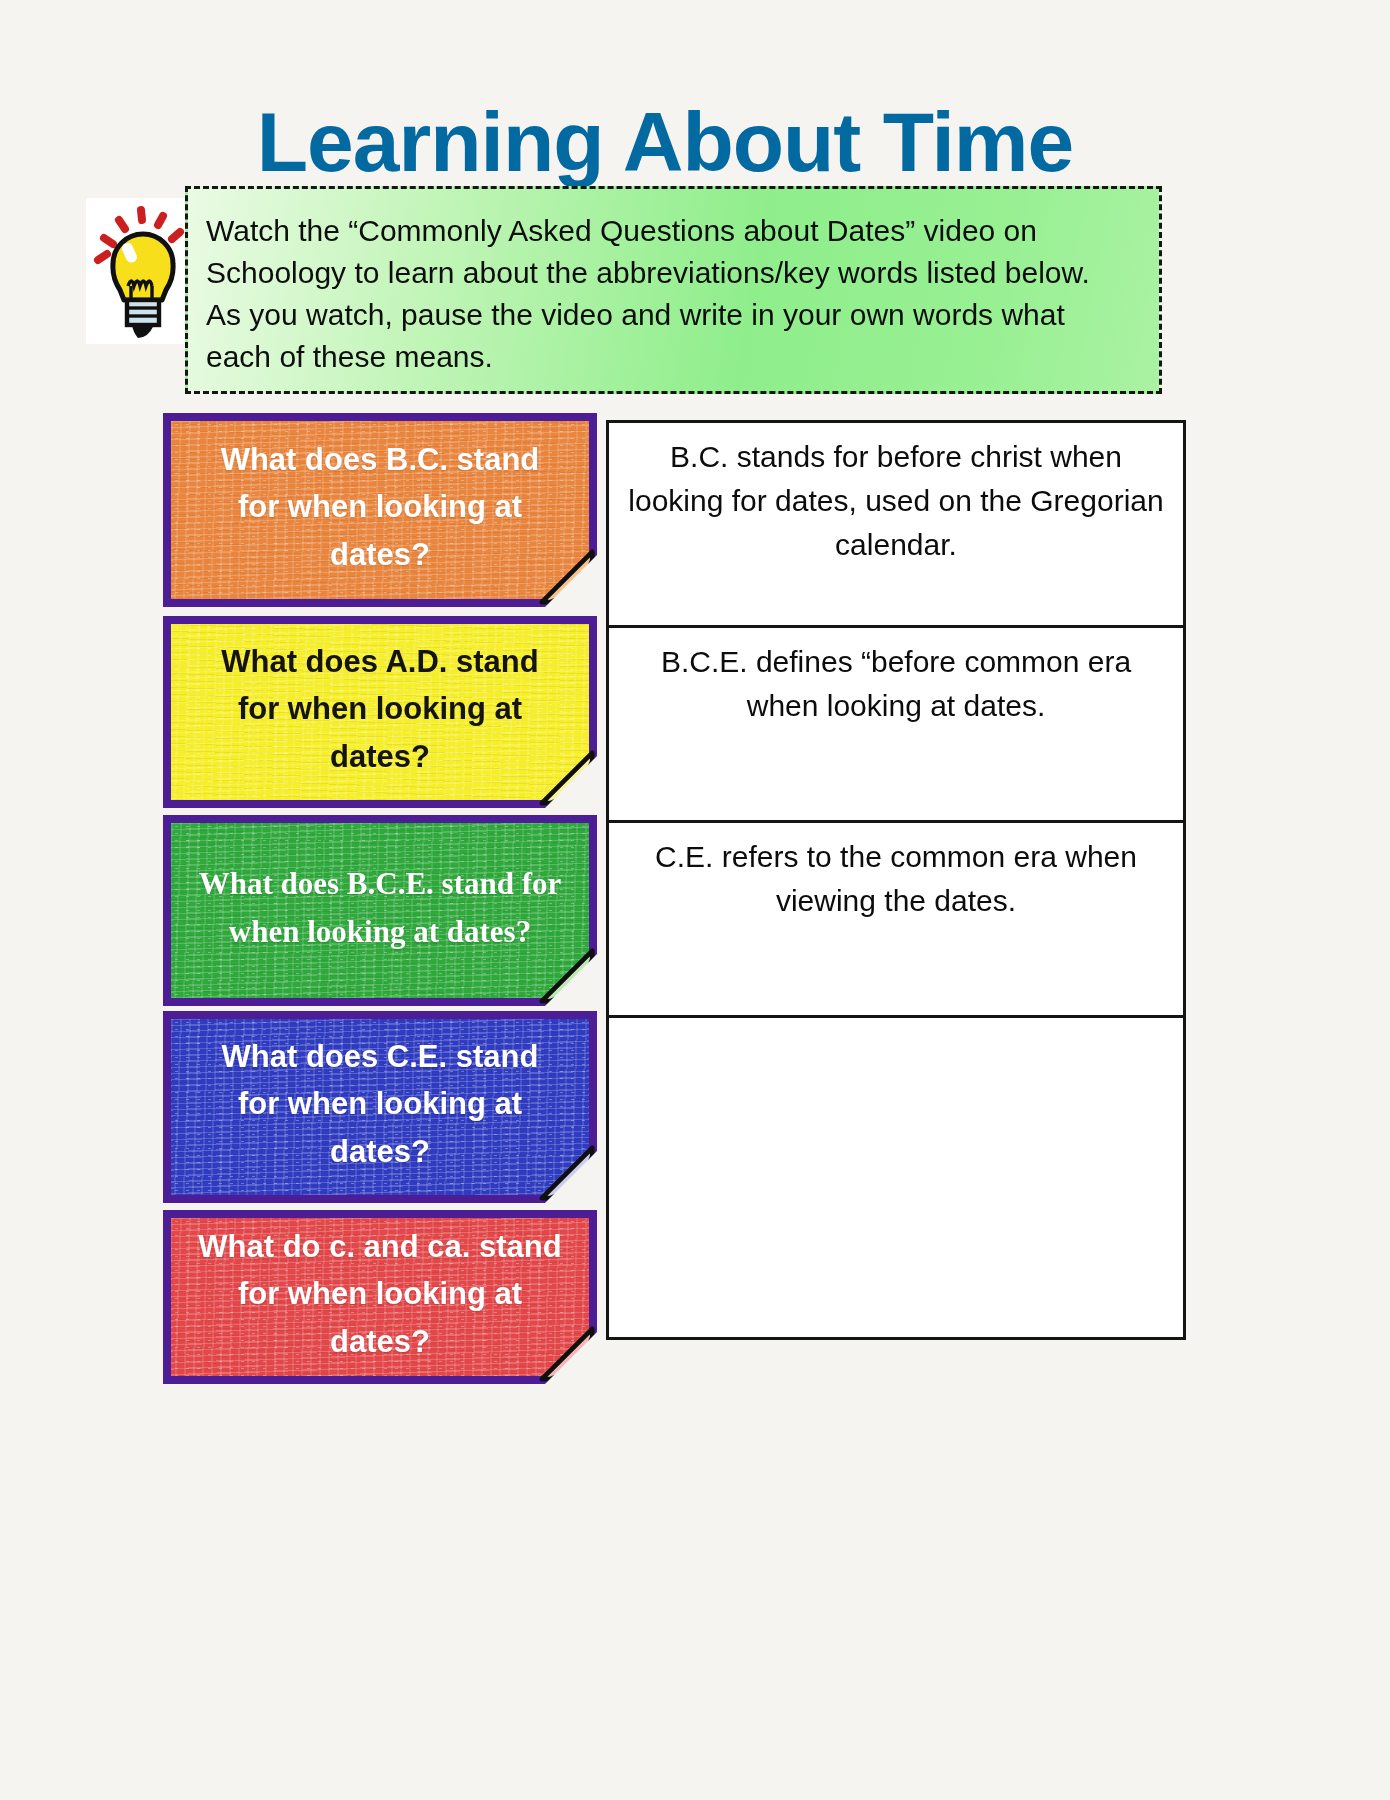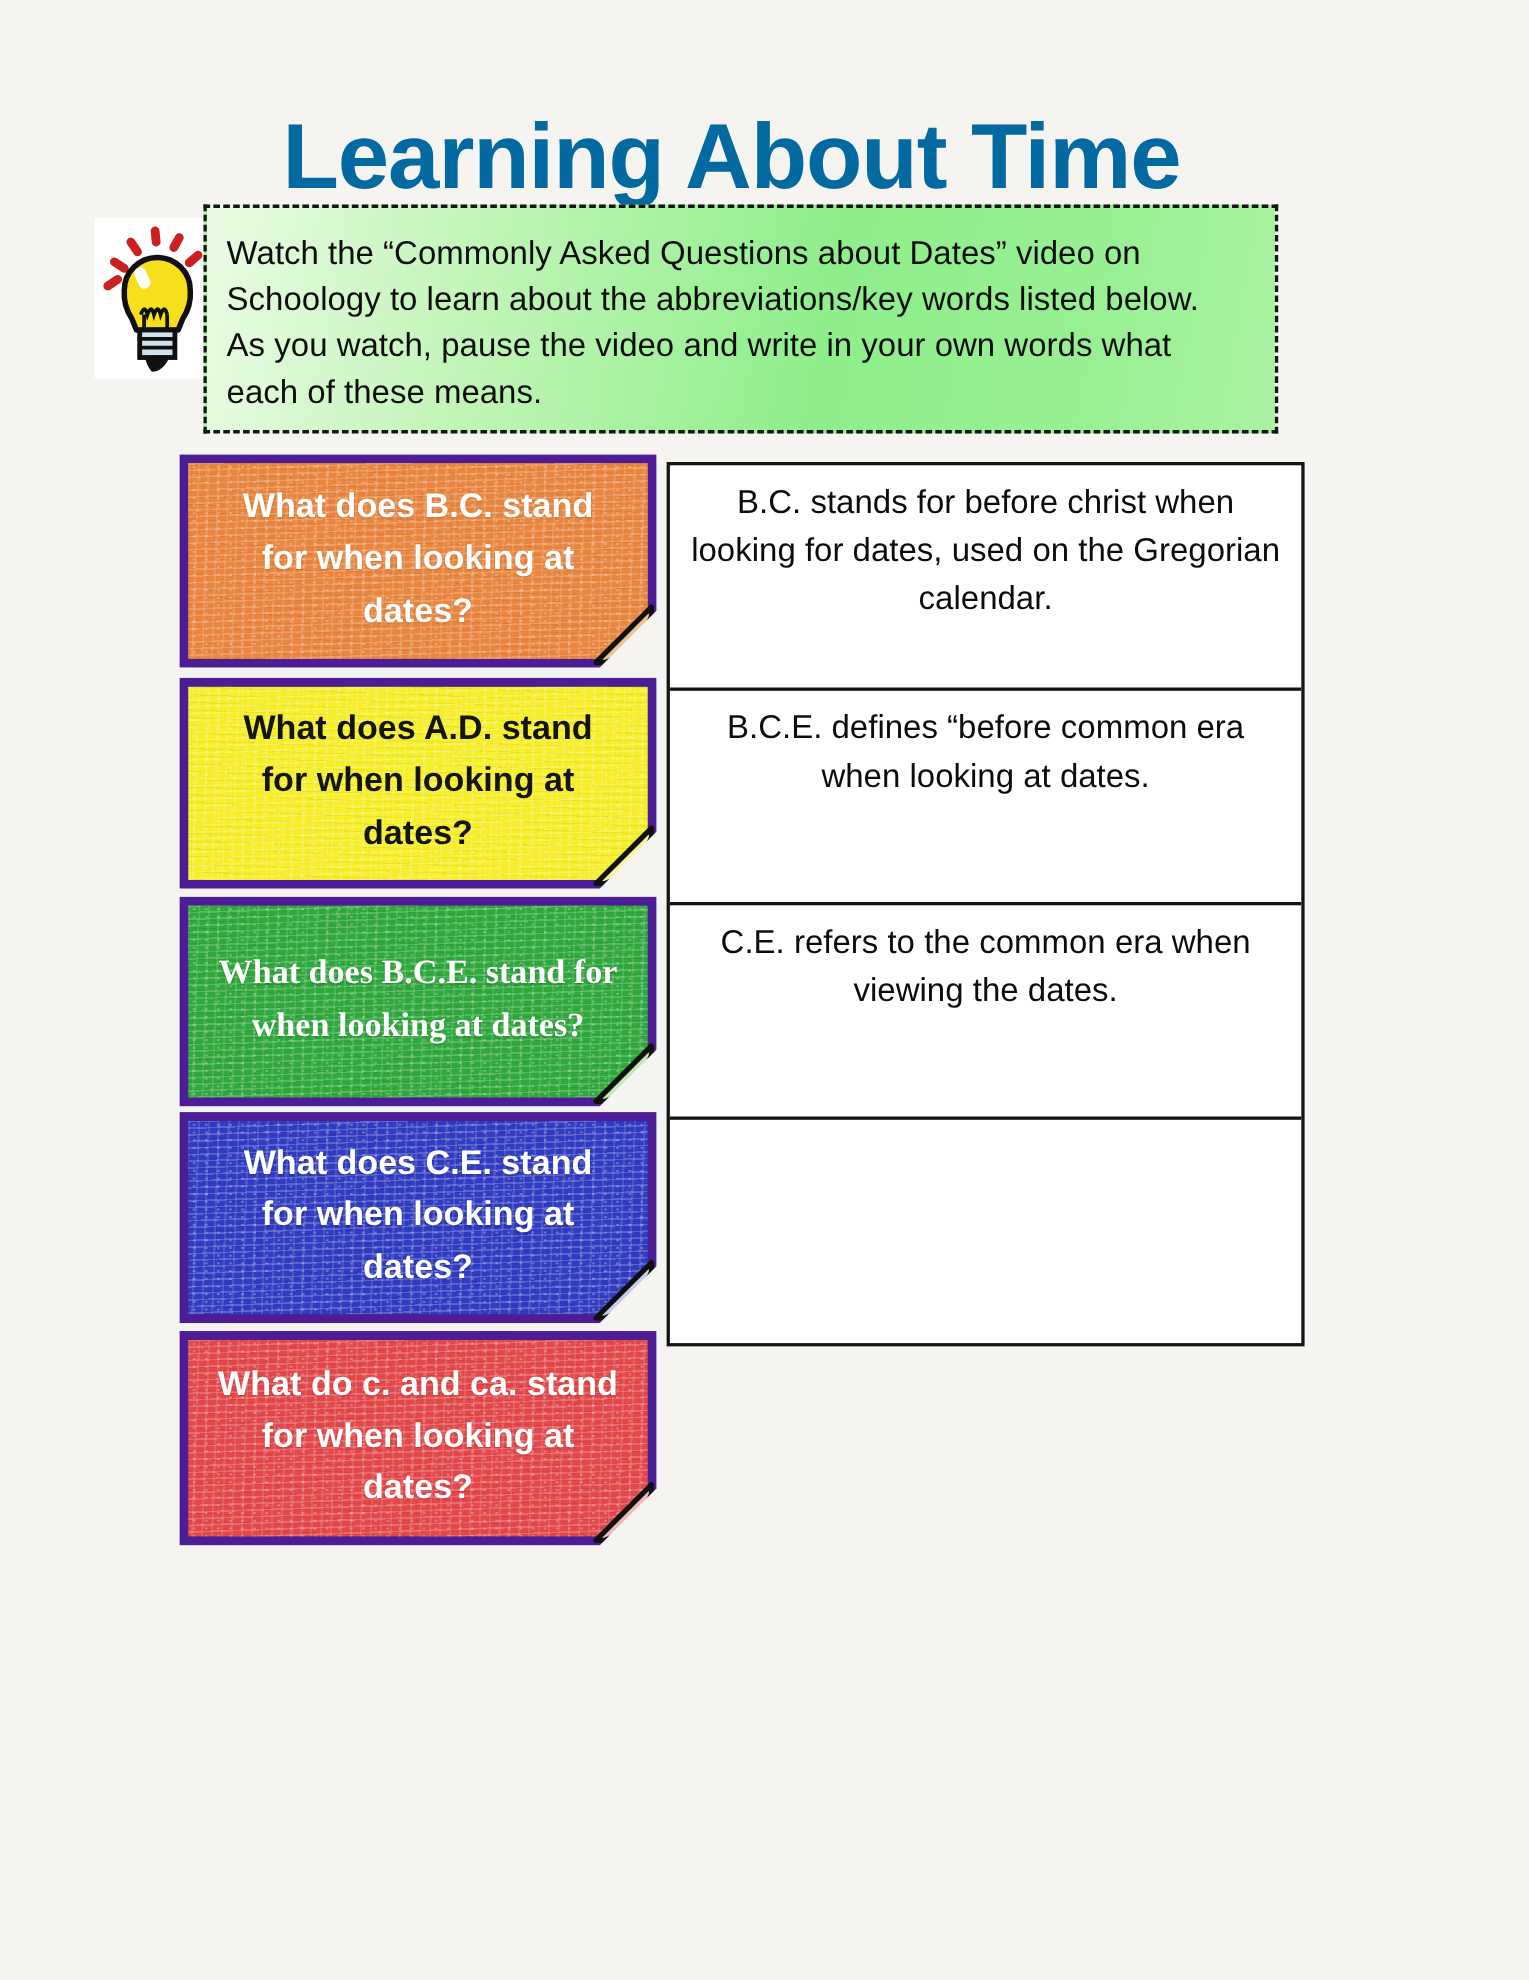--- a/index.html
+++ b/index.html
@@ -60,37 +60,37 @@
       repeating-linear-gradient(178deg, rgba(255,255,255,0.20) 0 1.5px, rgba(255,255,255,0) 1.5px 6px),
       repeating-linear-gradient(92deg, rgba(255,255,255,0.12) 0 2px, rgba(255,255,255,0) 2px 9px),
       radial-gradient(rgba(255,255,255,0.30) 1px, rgba(255,255,255,0) 1.6px),
       repeating-linear-gradient(2deg, rgba(0,0,0,0.05) 0 1px, rgba(0,0,0,0) 1px 7px);
     background-size:auto,auto,11px 7px,auto;
   }
   .note-1 { top:413px; height:194px; }
   .note-2 { top:616px; height:192px; }
   .note-3 { top:815px; height:191px;font-family:Liberation Serif, serif; }
   .note-4 { top:1011px; height:192px; }
-  .note-5 { top:1210px; height:195px; }
+  .note-5 { top:1210px; height:174px; }
 
   .fill-orange { background-color:#e9853d; color:#ffffff; text-shadow:0 1px 2px rgba(120,60,0,0.25); }
   .fill-yellow { background-color:#f6ee26; color:#141414; }
   .fill-green  { background-color:#2fa83c; color:#ffffff; text-shadow:0 1px 2px rgba(0,70,0,0.3); }
   .fill-blue   { background-color:#2f3cc1; color:#ffffff; text-shadow:0 1px 2px rgba(0,0,80,0.3); }
   .fill-red    { background-color:#e34749; color:#ffffff; text-shadow:0 1px 2px rgba(100,0,0,0.25); }
 
   .fold {
     position:absolute; right:2px; bottom:2px;
     width:56px; height:56px;
   }
 
   
   .answers {
     position:absolute; left:606px; top:420px;
-    width:580px; height:804px;
+    width:580px; height:920px;
     box-sizing:border-box;
     border:3px solid #141414;
     background:#ffffff;
   }
   .cell {
     box-sizing:border-box;
     border-bottom:3px solid #141414;
     padding:12px 18px 0;
     font-size:30px; line-height:1.47;
     text-align:center; color:#0c0c0c;

